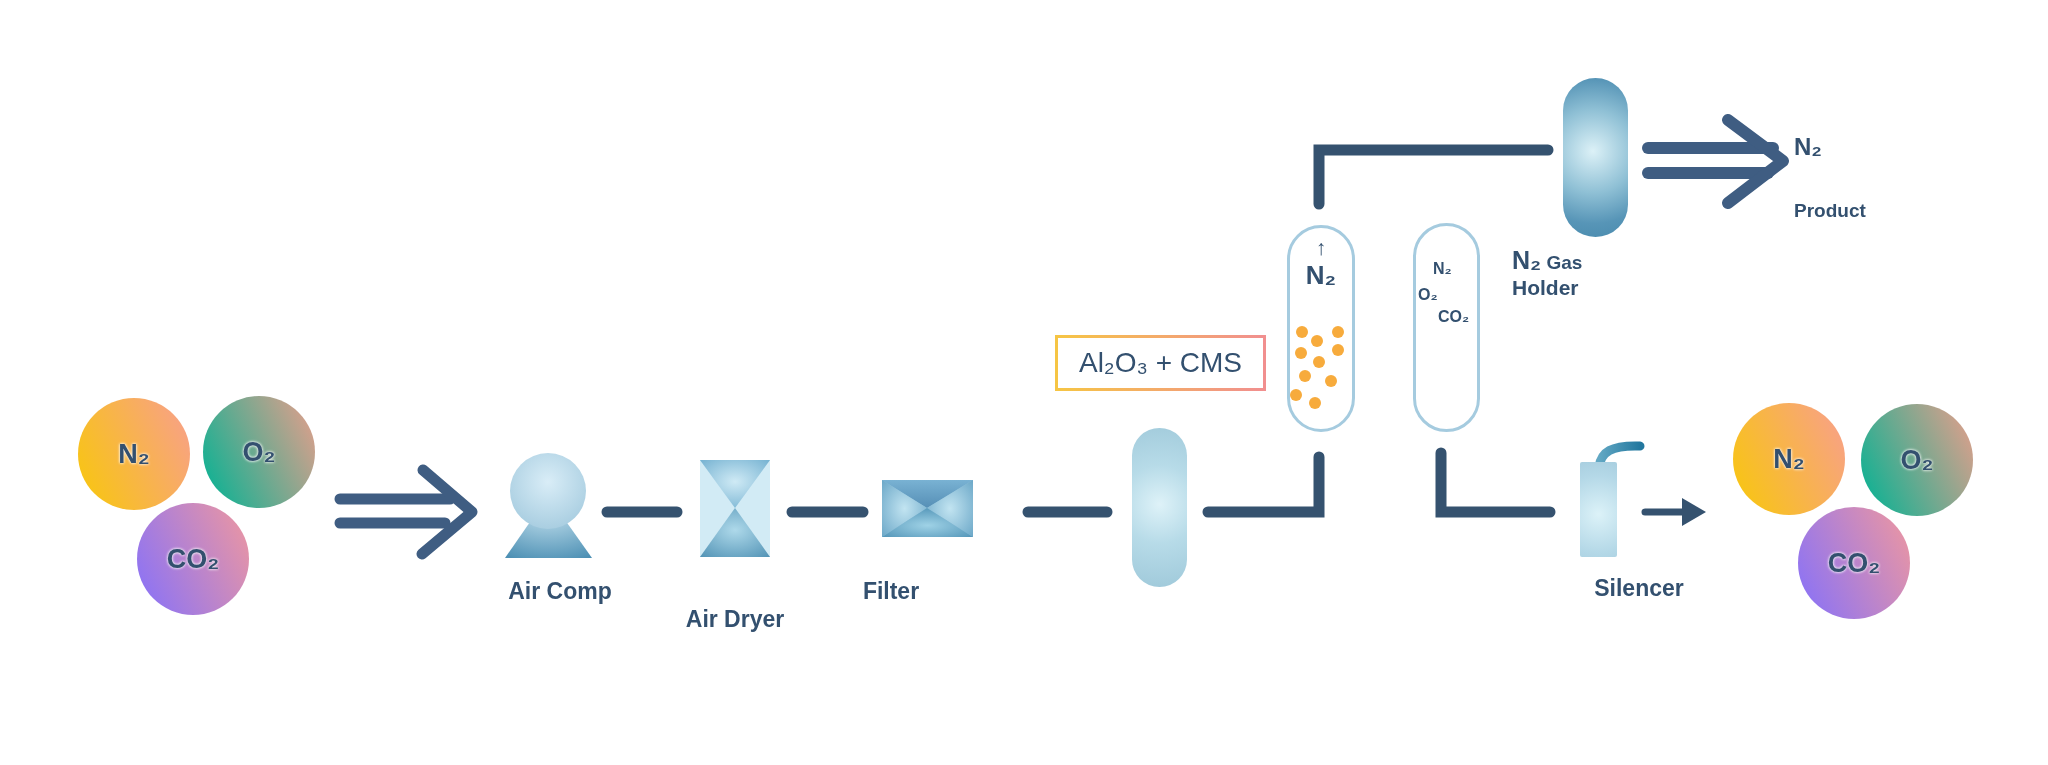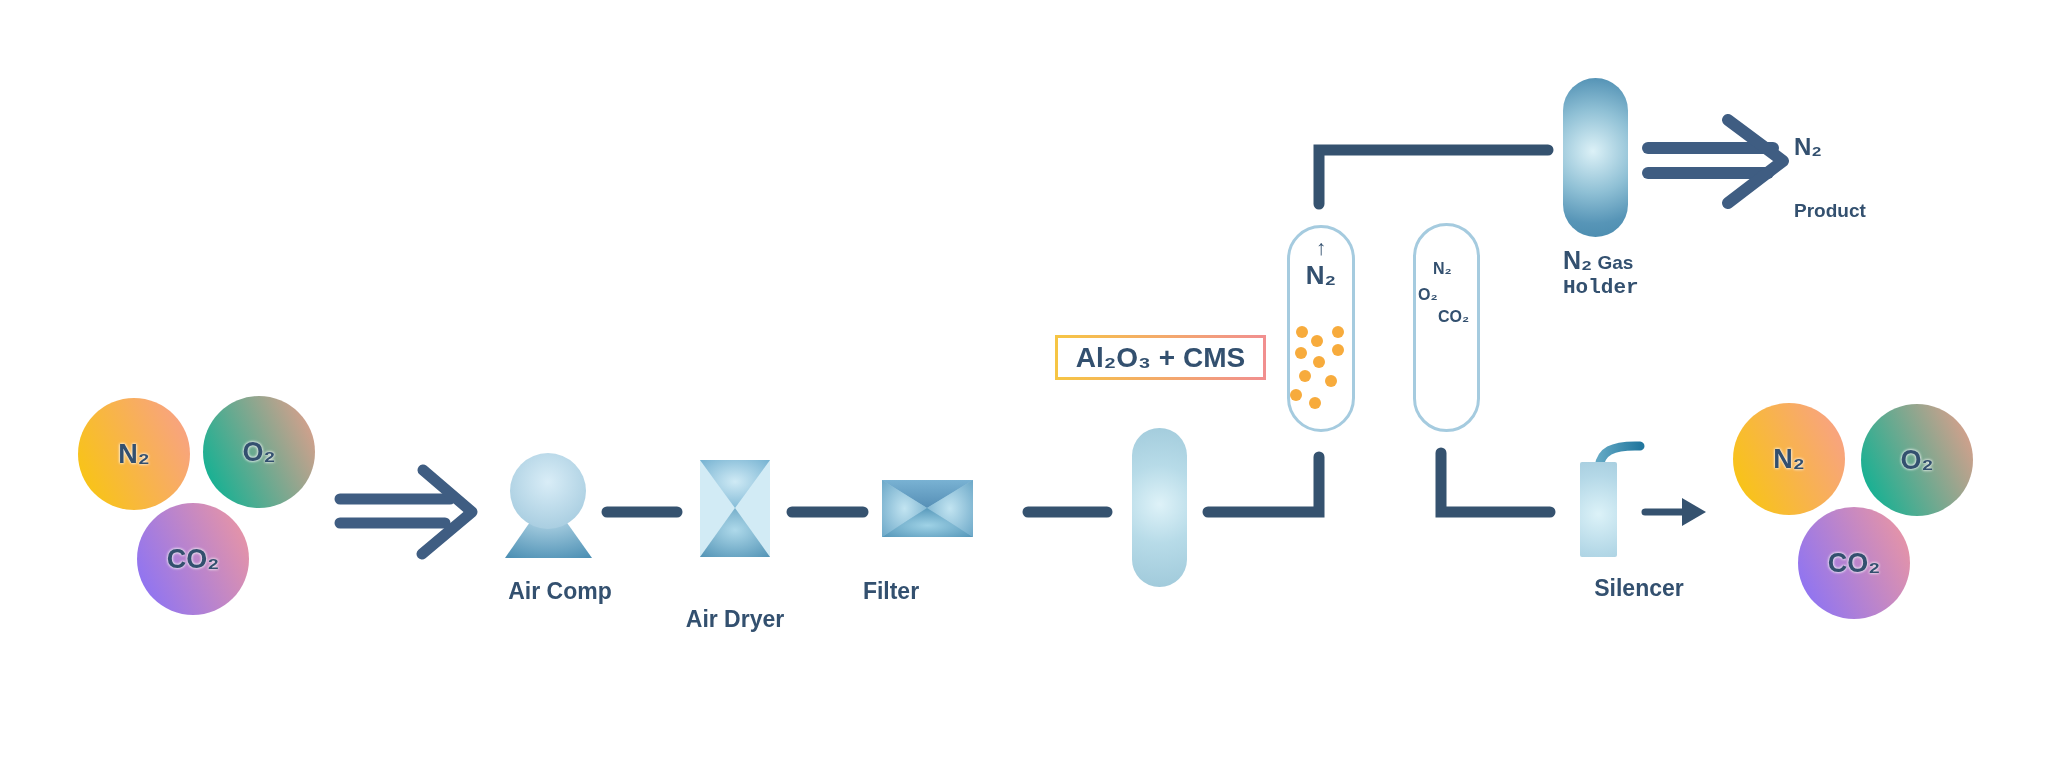--- a/index.html
+++ b/index.html
@@ -45,33 +45,33 @@
     position:absolute;width:68px;height:207px;border:3px solid var(--column_outline);
     border-radius:36px;background:#ffffff;box-sizing:border-box;
   }
   #column1{left:1287px;top:225px;}
   #column2{left:1413px;top:223px;width:67px;height:209px;}
   .col-arrow{position:absolute;left:0;top:8px;width:62px;text-align:center;font-size:21px;font-weight:bold;color:var(--text_navy);}
   .col-gas-big{position:absolute;left:0;top:32px;width:62px;text-align:center;font-size:26px;font-weight:bold;color:var(--text_navy);}
   .dot{position:absolute;width:12px;height:12px;border-radius:50%;background:var(--dot_orange);}
   .col2-gas{position:absolute;font-size:16px;font-weight:bold;color:var(--text_navy);}
   .adsorbent-box{
-    position:absolute;left:1055px;top:335px;width:211px;height:45px;box-sizing:border-box;
+    position:absolute;left:1055px;top:335px;width:211px;height:56px;box-sizing:border-box;
     border:3px solid;border-image:linear-gradient(90deg,var(--box_border_left),var(--box_border_right)) 1;
     background:#ffffff;display:flex;align-items:center;justify-content:center;
-    font-size:28px;font-weight:bold;color:var(--text_navy);
+    font-size:28px;font-weight:normal;color:var(--text_navy);
   }
   .silencer-body{
     position:absolute;left:1580px;top:462px;width:37px;height:95px;border-radius:2px;
     background:radial-gradient(circle at 50% 55%,#dcf2f8 0%,#b4d8e7 70%,#a9cfe0 100%);
   }
-  .holder-label{position:absolute;left:1563px;top:248px;width:120px;line-height:24px;font-weight:bold;color:var(--text_navy);}
+  .holder-label{position:absolute;left:1512px;top:248px;width:120px;line-height:24px;font-weight:bold;color:var(--text_navy);}
   .holder-label .big{font-size:25px;}
   .holder-label .small{font-size:19px;}
-  .holder-label .line2{font-size:21px;font-family:Liberation Mono, monospace;}
+  .holder-label .line2{font-size:21px;}
   .product-label{position:absolute;left:1794px;top:133px;font-weight:bold;color:var(--text_navy);line-height:27px;}
   .product-label .line1{font-size:24px;display:block;}
   .product-label .line2{font-size:19px;display:block;margin-top:37px;}
 </style>
 </head>
 <body>
 
 <div id="canvas">
 
   <svg class="layer" width="2048" height="765" viewBox="0 0 2048 765">

